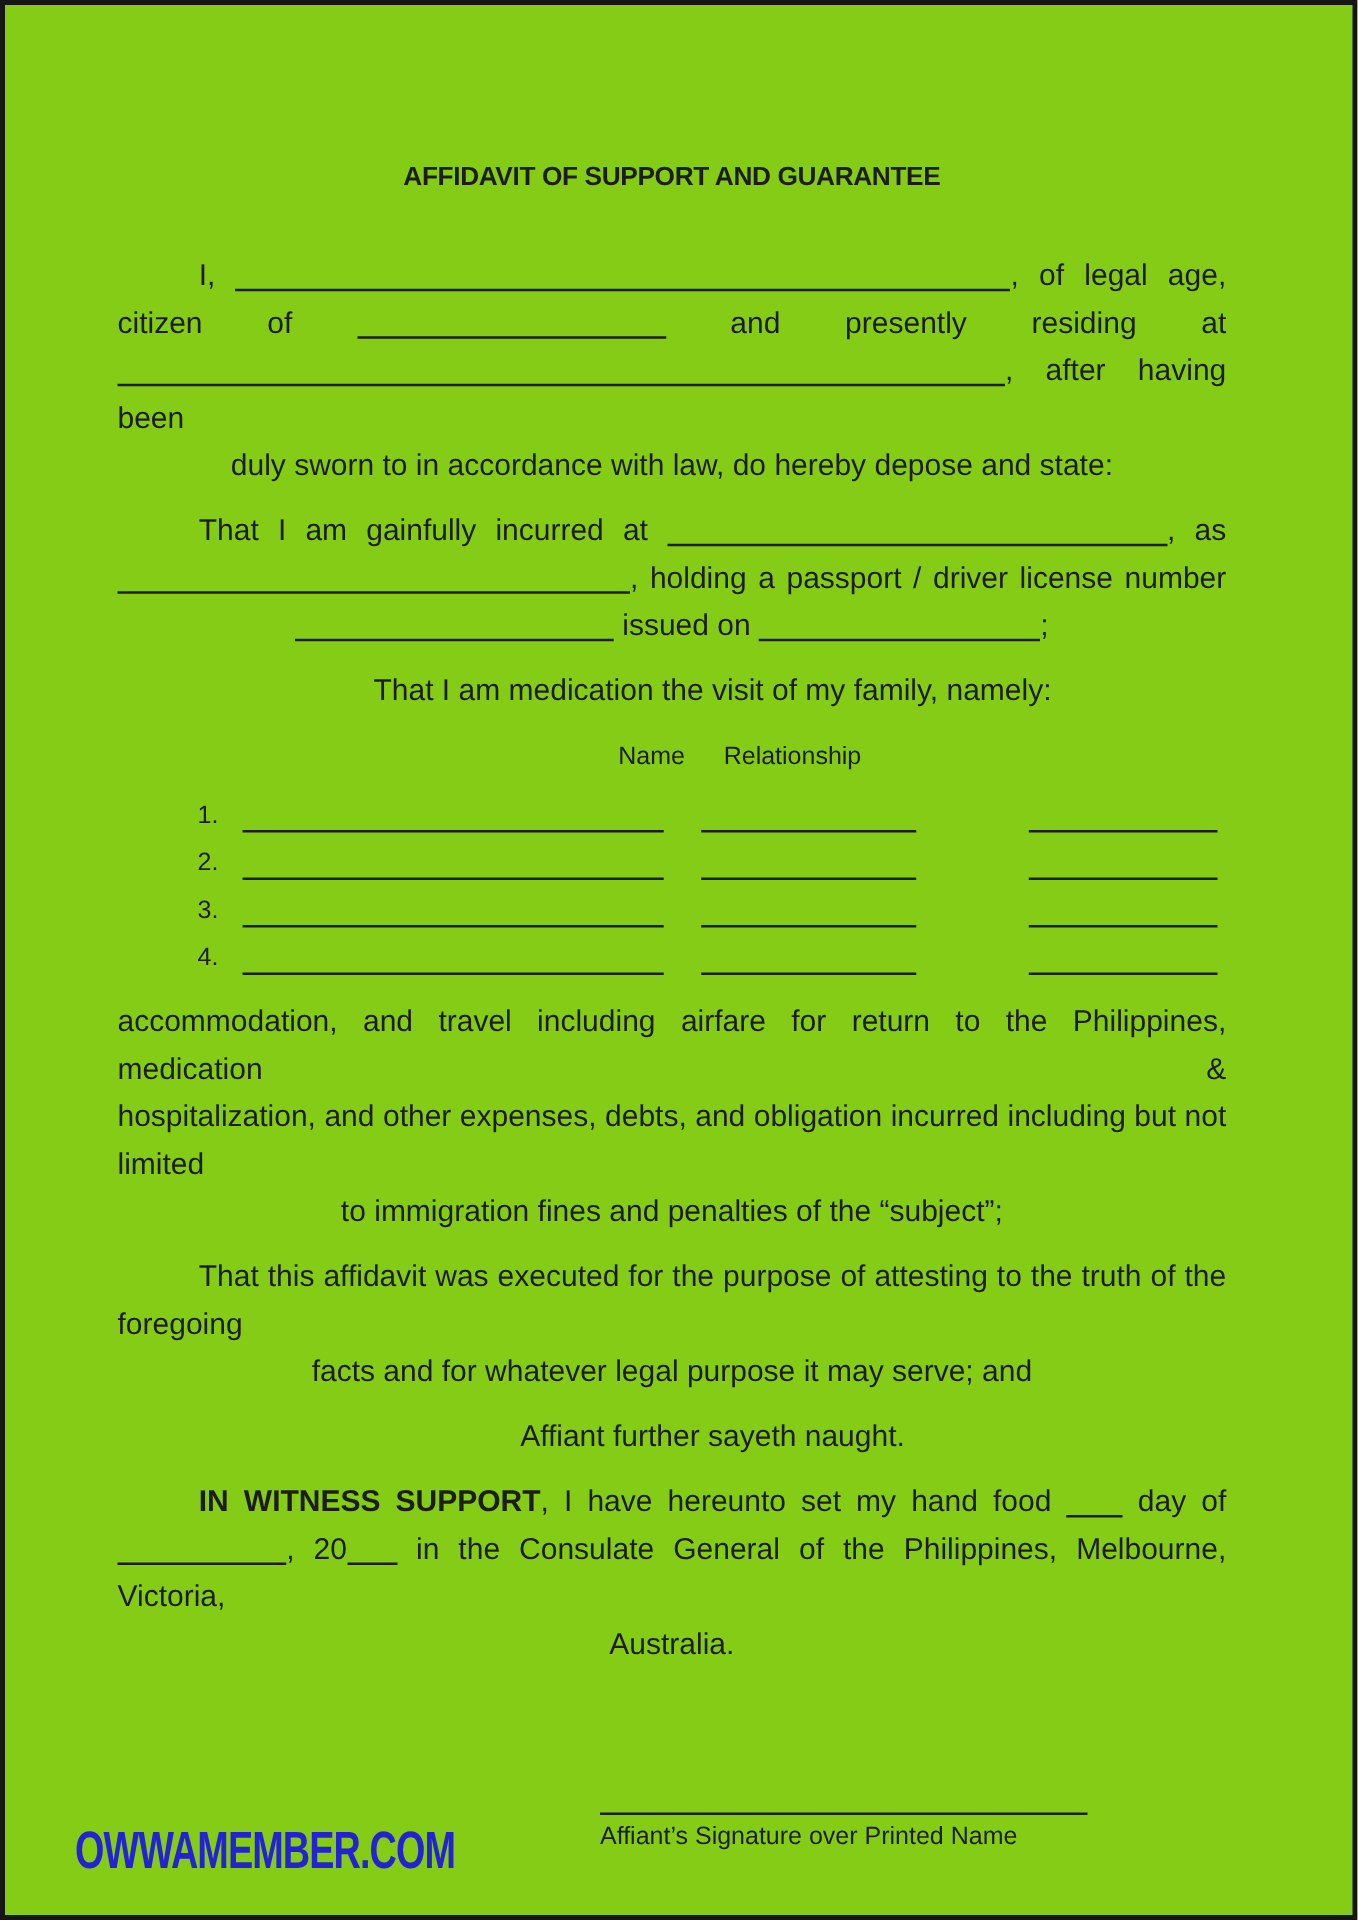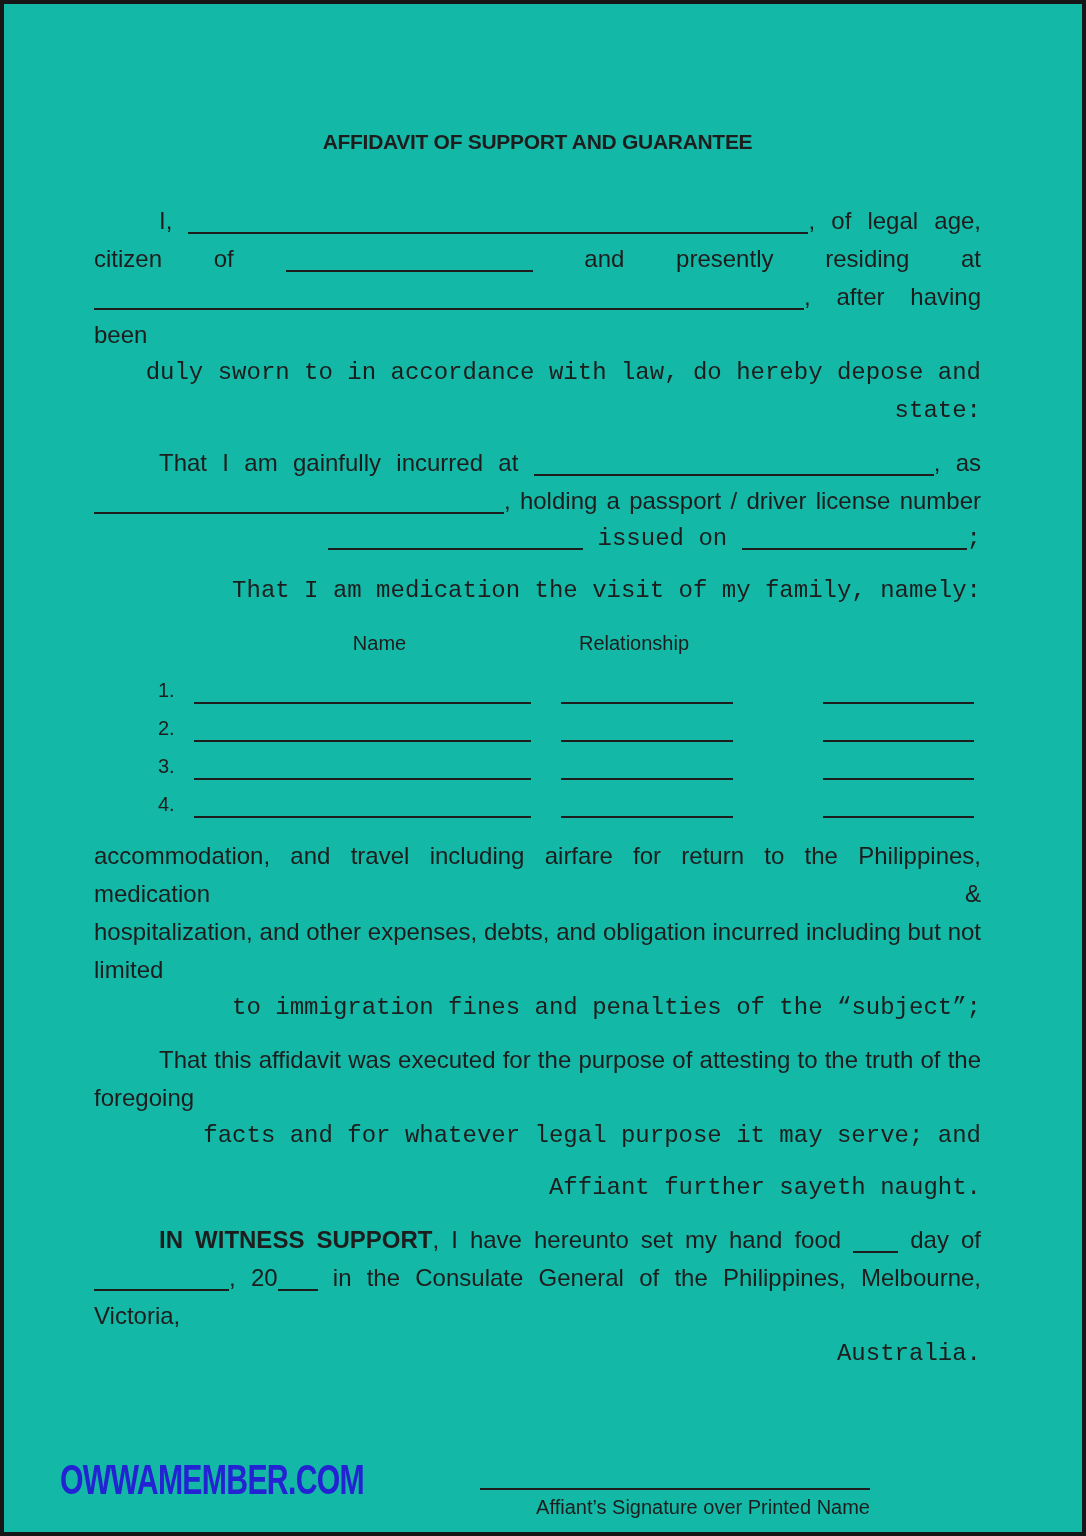--- a/index.html
+++ b/index.html
@@ -2,21 +2,21 @@
 <html><head>
 <meta charset="utf-8">
 <style>
   html, body { margin: 0; padding: 0; background: #ffffff; }
   .page {
     position: relative;
     width: 1086px;
     height: 1536px;
     box-sizing: border-box;
     border: 4px solid #161616;
-    background: #14b8a6;
+    background: #84cc16;
     font-family: "Liberation Sans", "DejaVu Sans", sans-serif;
     color: #1d1d1d;
     overflow: hidden;
   }
   .content {
     box-sizing: border-box;
     padding: 126px 101px 0 90px;
   }
   .title {
     margin: 0 0 48px 0;
@@ -25,57 +25,57 @@
     font-weight: bold;
     letter-spacing: -0.3px;
   }
   .para { margin: 0 0 14px 0; }
   .jline, .lline {
     font-size: 24px;
     line-height: 38px;
     white-space: normal;
   }
   .jline { text-align: justify; text-align-last: justify; }
-  .lline { text-align: right; font-family: Liberation Mono, monospace; }
+  .lline { text-align: center; }
   .ind { text-indent: 65px; }
   .bold { font-weight: bold; }
   .blank {
     display: inline-block;
     height: 22px;
     border-bottom: 2px solid #1d1d1d;
     vertical-align: -5px;
   }
   
   .thead {
     display: flex;
     margin: 8px 0 9px 0;
     font-size: 20px;
     line-height: 38px;
   }
   .th { text-align: center; }
-  .th-name { width: 337px; margin-left: 117px; }
+  .th-name { width: 337px; margin-left: 117px; text-align: right; }
   .th-rel  { width: 172px; margin-left: 0; }
   .th-pass { width: 151px; margin-left: 84px; }
   .trow {
     display: flex;
     height: 38px;
     align-items: baseline;
     font-size: 20px;
     line-height: 38px;
   }
   .rownum { display: inline-block; margin-left: 64px; width: 36px; }
   .trow .blank { align-self: flex-end; margin-bottom: 5px; }
   .bname { width: 337px; }
   .brel  { width: 172px; margin-left: 30px; }
   .bpass { width: 151px; margin-left: 90px; }
   
   .sig-block {
     margin: 115px 0 0 386px;
     width: 390px;
-    text-align: right;
+    text-align: left;
   }
   .sig-line {
     border-top: 2px solid #1d1d1d;
     height: 0;
     margin-bottom: 4px;
   }
   .sig-label { font-size: 20px; line-height: 26px; }
   
   .footer-brand {
     position: absolute;

